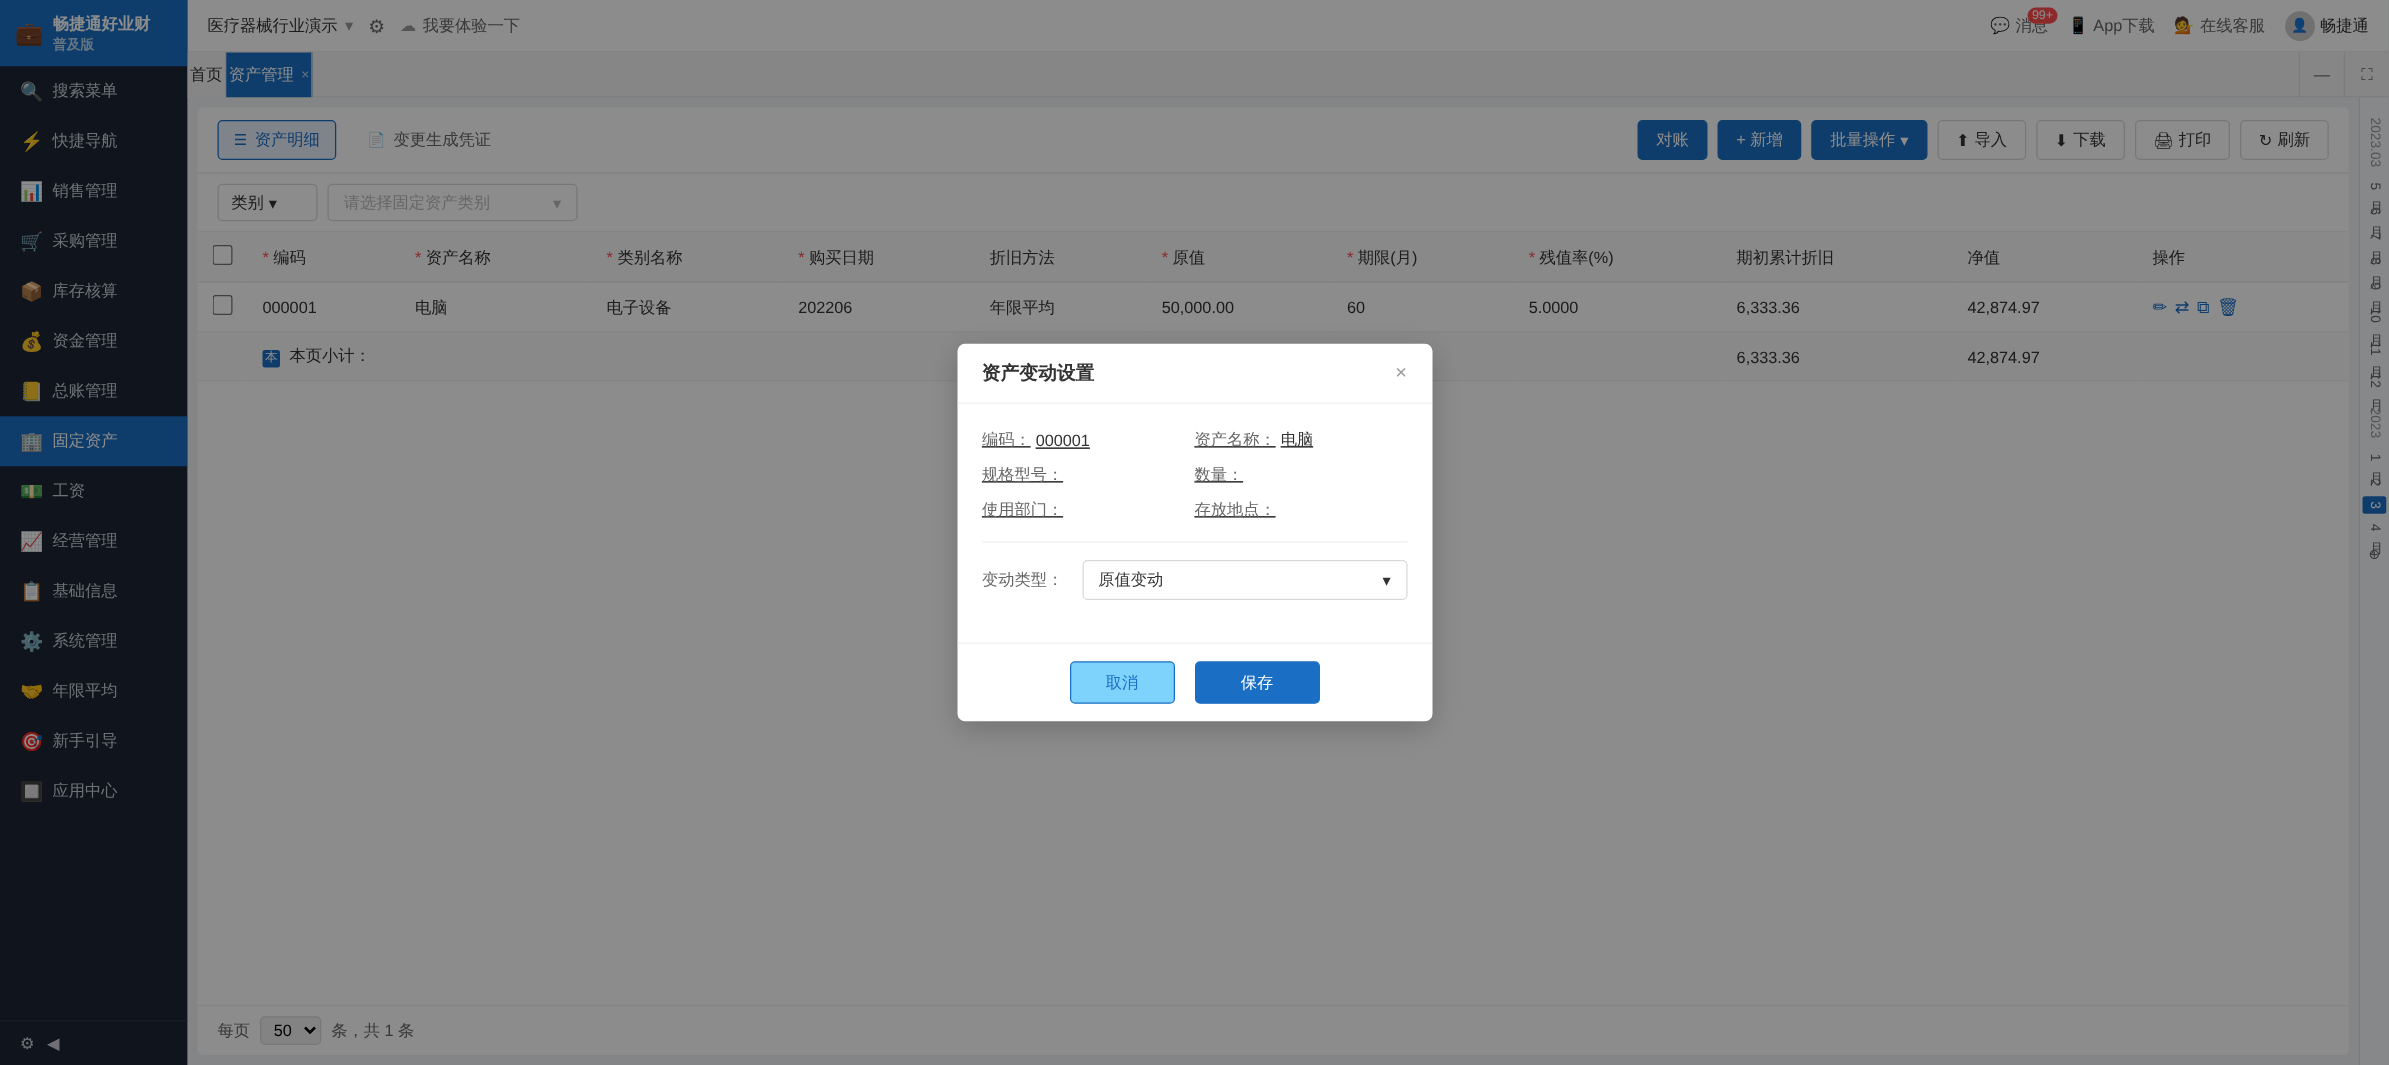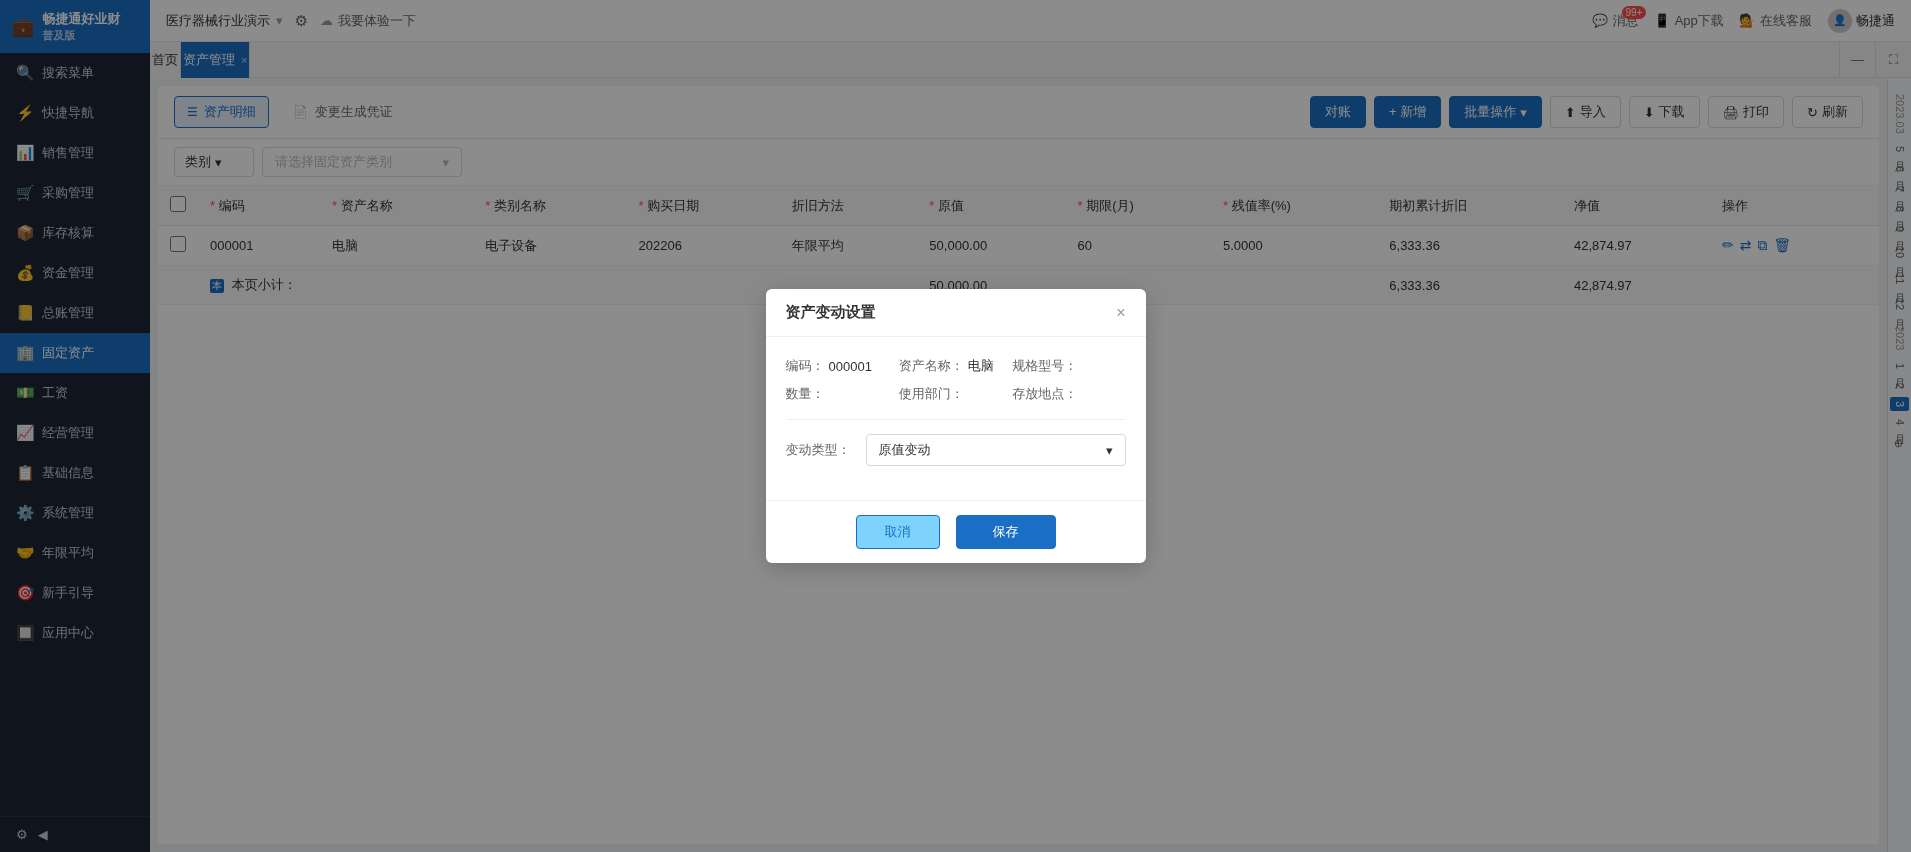--- a/index.html
+++ b/index.html
@@ -91,21 +91,21 @@
 
     
     .overlay { position: fixed; top: 0; left: 0; width: 100%; height: 100%; background: rgba(0,0,0,0.45); z-index: 100; display: flex; align-items: center; justify-content: center; }
 
     
     .modal { background: white; border-radius: 6px; width: 380px; box-shadow: 0 6px 24px rgba(0,0,0,0.2); overflow: hidden; }
     .modal-header { display: flex; align-items: center; justify-content: space-between; padding: 14px 20px; border-bottom: 1px solid #f0f0f0; }
     .modal-title { font-size: 15px; font-weight: 600; color: #333; }
     .modal-close { cursor: pointer; color: #999; font-size: 16px; }
     .modal-body { padding: 20px; }
-    .modal-info-grid { display: grid; grid-template-columns: 1fr 1fr 1fr; gap: 10px 0; margin-bottom: 16px; }
+    .modal-info-grid { display: grid; grid-template-columns: 1fr 1fr; gap: 10px 0; margin-bottom: 16px; text-decoration: underline; }
     .modal-info-item { display: flex; align-items: center; gap: 4px; font-size: 13px; }
     .modal-info-label { color: #666; }
     .modal-info-value { color: #333; font-weight: 500; }
     .modal-divider { border: none; border-top: 1px solid #f0f0f0; margin: 14px 0; }
     .modal-field-row { display: flex; align-items: center; gap: 10px; margin-bottom: 14px; font-size: 13px; }
     .modal-field-label { color: #666; min-width: 70px; }
     .modal-field-select { display: flex; align-items: center; gap: 6px; border: 1px solid #d9d9d9; border-radius: 4px; padding: 6px 12px; cursor: pointer; flex: 1; justify-content: space-between; color: #333; }
     .modal-field-input { border: 1px solid #d9d9d9; border-radius: 4px; padding: 6px 12px; flex: 1; font-size: 13px; color: #333; }
     .required-star { color: #ff4d4f; margin-right: 2px; }
     .modal-footer { display: flex; align-items: center; justify-content: center; gap: 16px; padding: 14px 20px; border-top: 1px solid #f0f0f0; }
@@ -344,20 +344,27 @@
               <td></td>
               <td></td>
               <td>6,333.36</td>
               <td>42,874.97</td>
               <td></td>
             </tr>
           </tbody>
         </table>
       </div>
 
+      <div class="bottom-bar">
+        <span>每页</span>
+        <select class="page-size-select">
+          <option>50</option>
+        </select>
+        <span>条，共 1 条</span>
+      </div>
     </div>
 
     <div class="right-panel">
       <div class="right-panel-date">2023.03</div>
       <div class="right-panel-item">5月</div>
       <div class="right-panel-item">6月</div>
       <div class="right-panel-item">7月</div>
       <div class="right-panel-item">8月</div>
       <div class="right-panel-item">9月</div>
       <div class="right-panel-item">10月</div>

